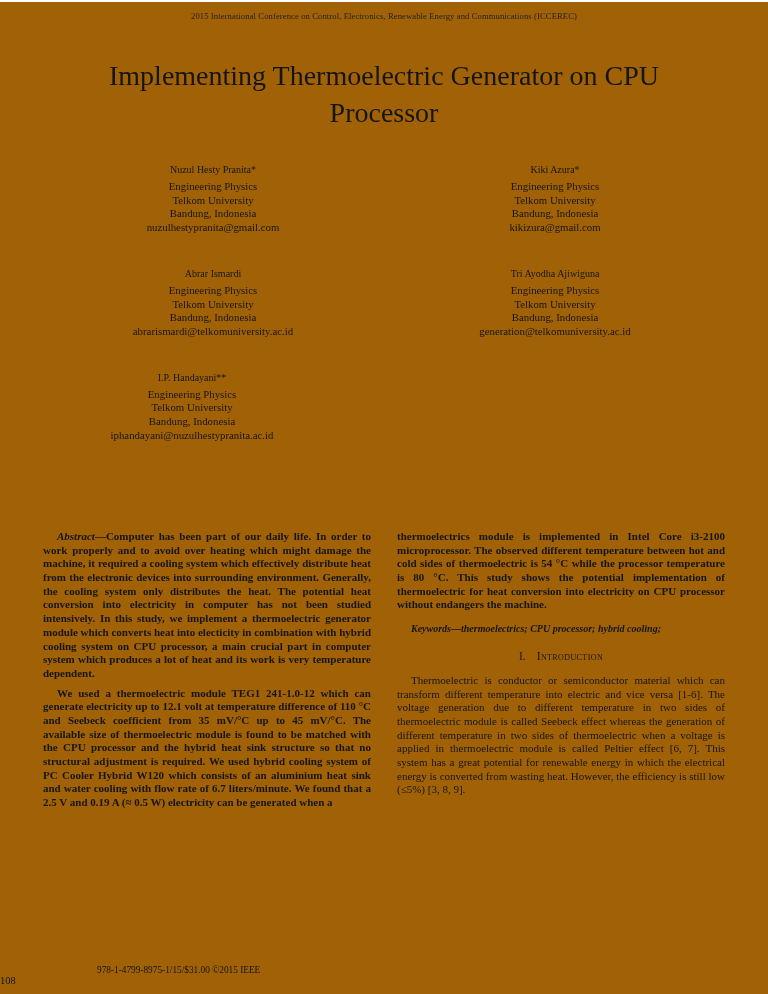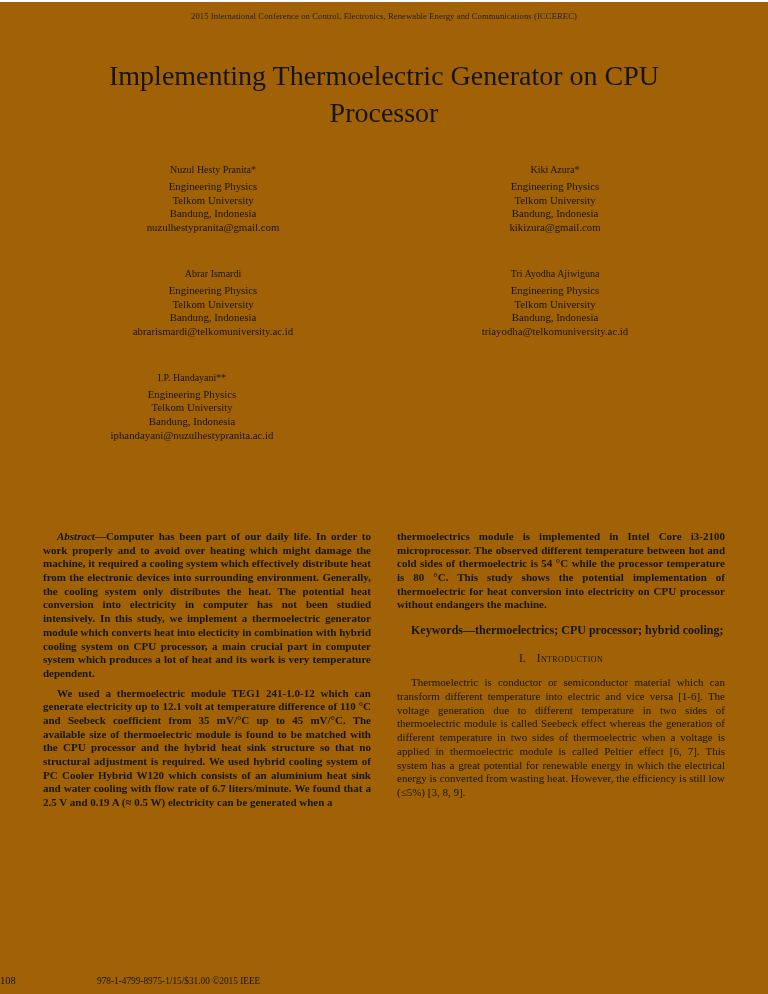--- a/index.html
+++ b/index.html
@@ -21,27 +21,27 @@
   .author-row.single { justify-content: flex-start; }
   .author { text-align: center; width: 300px; }
   .author-name { font-size: 10px; margin-bottom: 5px; }
   .author-line { font-size: 10.8px; line-height: 1.27; }
   .body-cols { position: absolute; top: 528px; left: 43px; display: flex; gap: 26px; }
   .col { width: 328px; text-align: justify; font-size: 11px; line-height: 1.245; }
   .abstract { font-weight: bold; margin: 0 0 6px 0; text-indent: 14px; }
   .abstract.cont { text-indent: 0; }
   .abstract-label { font-style: italic; }
   .keywords {
-    font-weight: bold; font-size: 12px;
+    font-weight: bold; font-style: italic; font-size: 10px;
     margin: 11px 0 9px 0; text-indent: 14px; text-align: left;
   }
   .section-heading { text-align: center; font-size: 11.5px; margin: 13px 0 11px 0; font-weight: 400; }
   .section-heading .sec-title { font-variant: small-caps; letter-spacing: 0.4px; margin-left: 11px; }
   .para { margin: 0; text-indent: 14px; }
-  .footer-copyright { position: absolute; left: 97px; bottom: 10px; font-size: 9.3px; }
+  .footer-copyright { position: absolute; left: 97px; bottom: 21px; font-size: 9.3px; }
   .footer-page { position: absolute; left: 0; right: 0; bottom: 10px; text-align: left; font-size: 10.5px; }
 </style>
 </head>
 <body>
 
 <div class="page">
 
   <div class="conf-header">2015 International Conference on Control, Electronics, Renewable Energy and Communications (ICCEREC)</div>
 
   <h1 class="title">Implementing Thermoelectric Generator on CPU Processor</h1>
@@ -69,21 +69,21 @@
         <div class="author-line">Engineering Physics</div>
         <div class="author-line">Telkom University</div>
         <div class="author-line">Bandung, Indonesia</div>
         <div class="author-line">abrarismardi@telkomuniversity.ac.id</div>
       </div>
       <div class="author">
         <div class="author-name">Tri Ayodha Ajiwiguna</div>
         <div class="author-line">Engineering Physics</div>
         <div class="author-line">Telkom University</div>
         <div class="author-line">Bandung, Indonesia</div>
-        <div class="author-line">triayodha@telkomuniversity.ac.id</div>
+        <div class="author-line">generation@telkomuniversity.ac.id</div>
       </div>
     </div>
     <div class="author-row single">
       <div class="author">
         <div class="author-name">I.P. Handayani**</div>
         <div class="author-line">Engineering Physics</div>
         <div class="author-line">Telkom University</div>
         <div class="author-line">Bandung, Indonesia</div>
         <div class="author-line">iphandayani@nuzulhestypranita.ac.id</div>
       </div>

